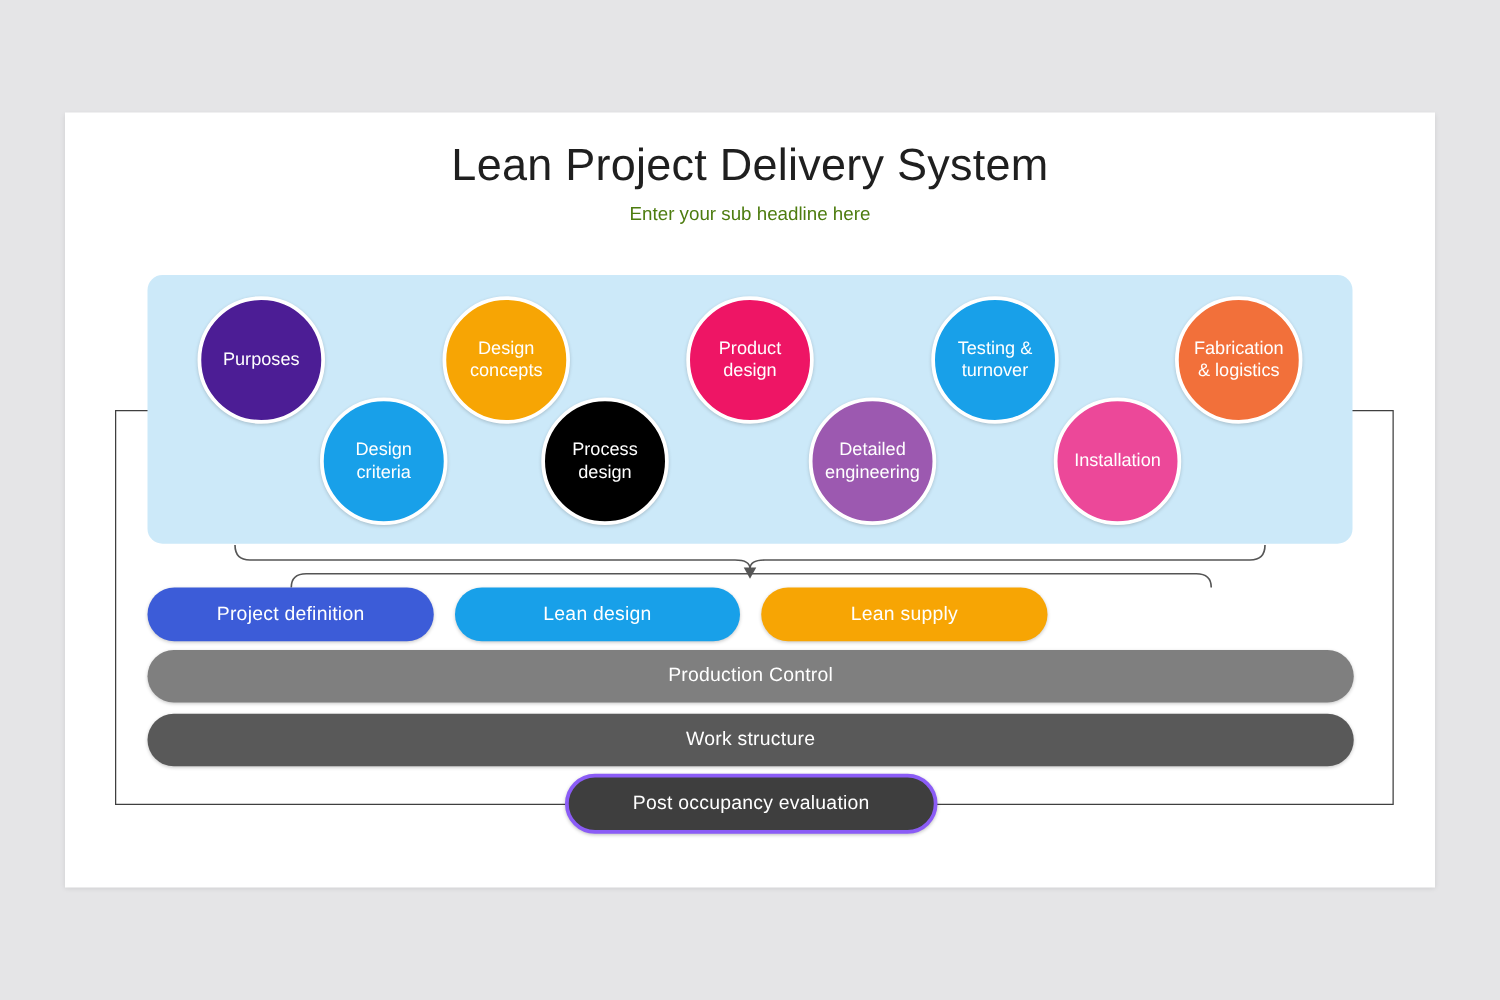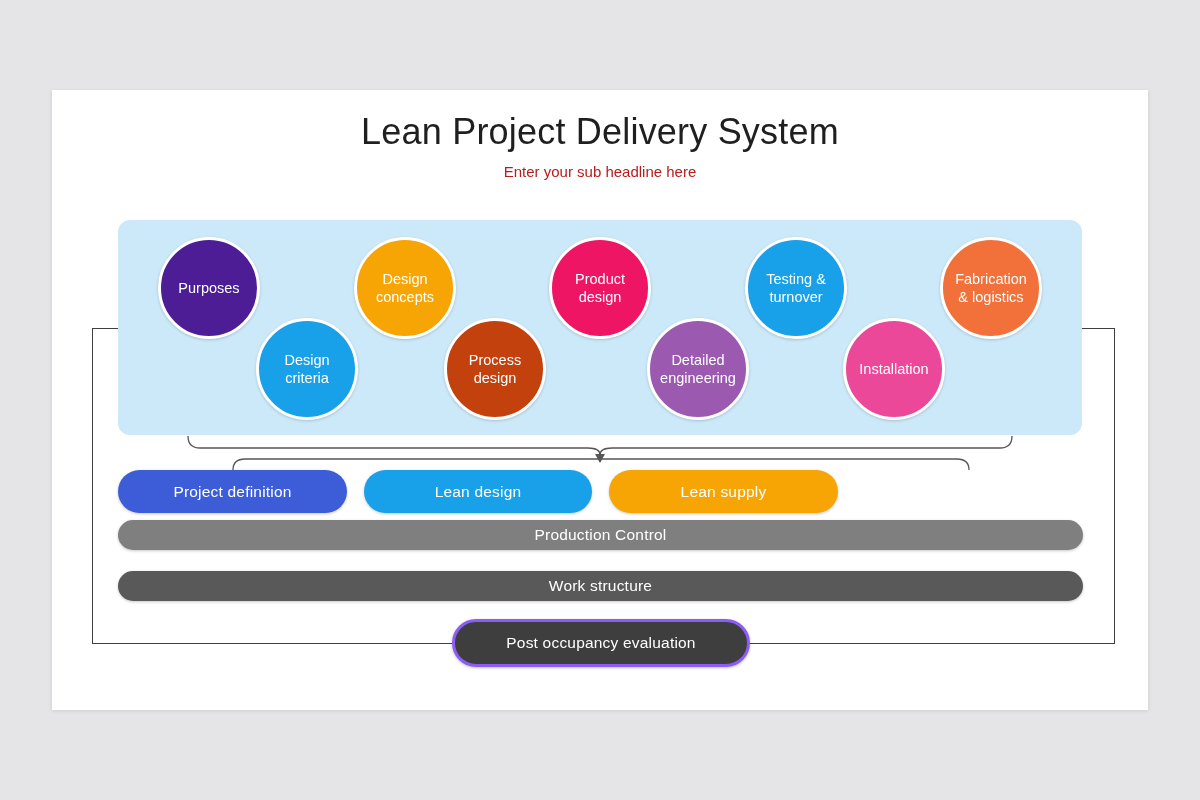--- a/index.html
+++ b/index.html
@@ -20,21 +20,21 @@
     margin-top:21px;
     font-size:36px;
     font-weight:400;
     color:#1f1f1f;
     letter-spacing:0.2px;
   }
   .subtitle{
     text-align:center;
     margin-top:10px;
     font-size:15px;
-    color:#b91c1c;
+    color:#4d7c0f;
   }
   .outline-rect{
     position:absolute;left:40px;top:238px;width:1021px;height:314px;
     border:1px solid #3f3f3f;
     background:transparent;
     z-index:1;
   }
   .panel{
     position:absolute;left:66px;top:130px;width:964px;height:215px;
     background:#cce9f9;
@@ -65,21 +65,21 @@
     height:43px;
     border-radius:22px;
     display:flex;align-items:center;justify-content:center;
     color:#ffffff;
     font-size:15.5px;
     letter-spacing:0.2px;
     z-index:4;
     box-shadow:0 1px 3px rgba(0,0,0,0.22);
   }
   .bar{
-    position:absolute;left:66px;width:965px;height:30px;
+    position:absolute;left:66px;width:965px;height:42px;
     border-radius:21px;
     display:flex;align-items:center;justify-content:center;
     color:#ffffff;
     font-size:15.5px;
     letter-spacing:0.2px;
     z-index:4;
     box-shadow:0 1px 3px rgba(0,0,0,0.22);
   }
   .footer-pill{
     position:absolute;left:400px;top:529px;width:292px;height:42px;
@@ -103,21 +103,21 @@
 
   <div class="outline-rect"></div>
 
   <div class="panel"></div>
 
   <div class="circle" style="left: 106px; top: 147px; background: #4c1d95;">Purposes</div>
   <div class="circle" style="left: 204px; top: 228px; background: rgb(24, 160, 233);">Design
 criteria</div>
   <div class="circle" style="left: 302px; top: 147px; background: rgb(247, 165, 4);">Design
 concepts</div>
-  <div class="circle" style="left: 392px; top: 228px; background: #c2410c; text-align: center;">Process
+  <div class="circle" style="left: 381px; top: 228px; background: #000000; text-align: center;">Process
 design</div>
   <div class="circle" style="left: 497px; top: 147px; background: rgb(238, 21, 101);">Product
 design</div>
   <div class="circle" style="left: 595px; top: 228px; background: rgb(156, 89, 176);">Detailed
 engineering</div>
   <div class="circle" style="left: 693px; top: 147px; background: rgb(24, 160, 233);">Testing &amp;
 turnover</div>
   <div class="circle" style="left: 791px; top: 228px; background: #ec4899;">Installation</div>
   <div class="circle" style="left: 888px; top: 147px; background: rgb(242, 112, 58);">Fabrication
 &amp; logistics</div>

